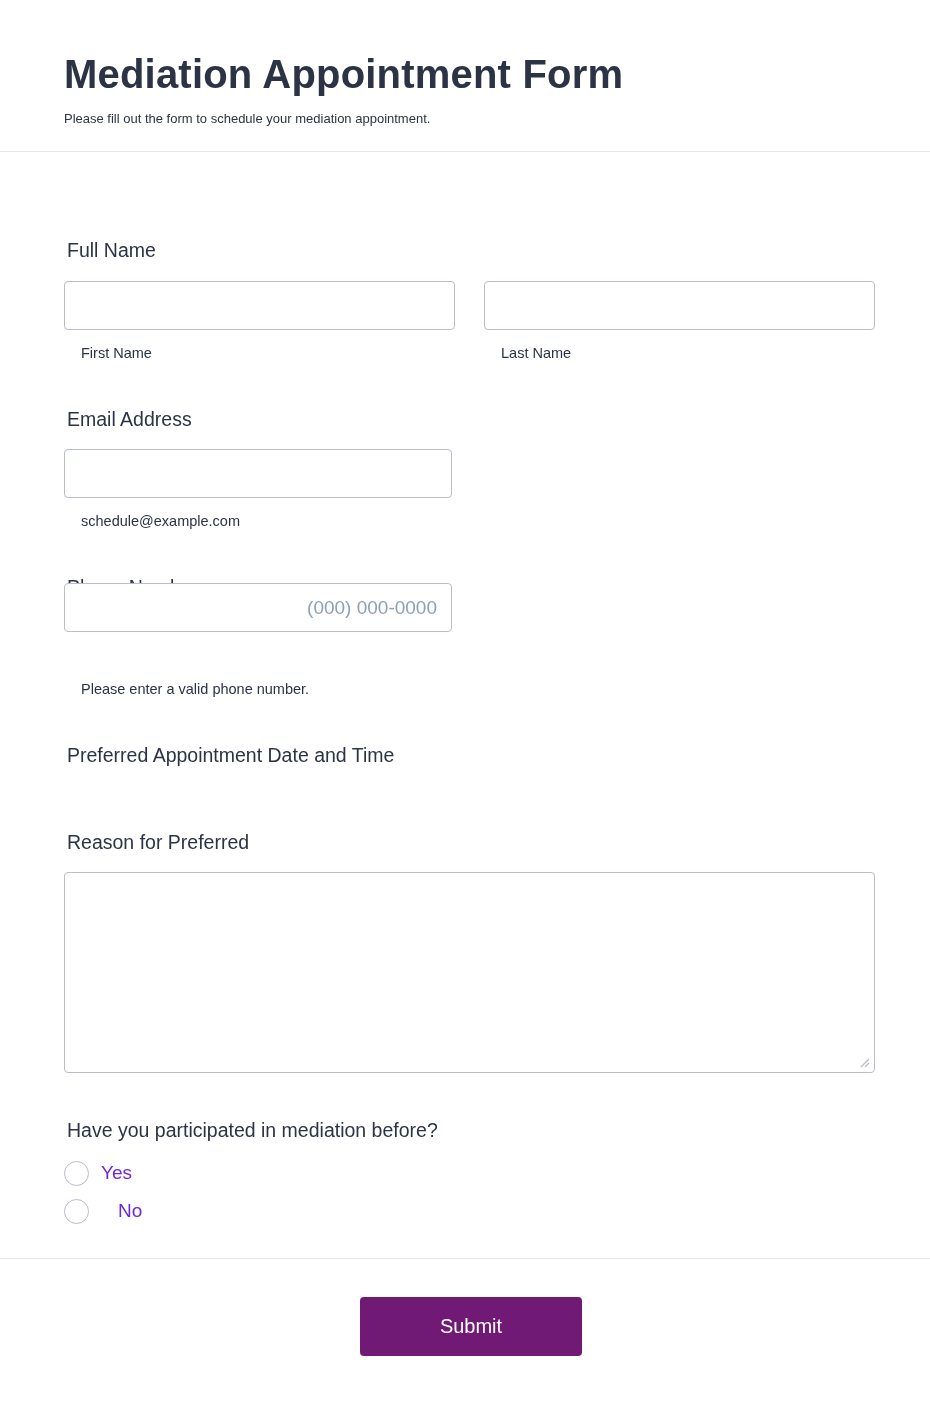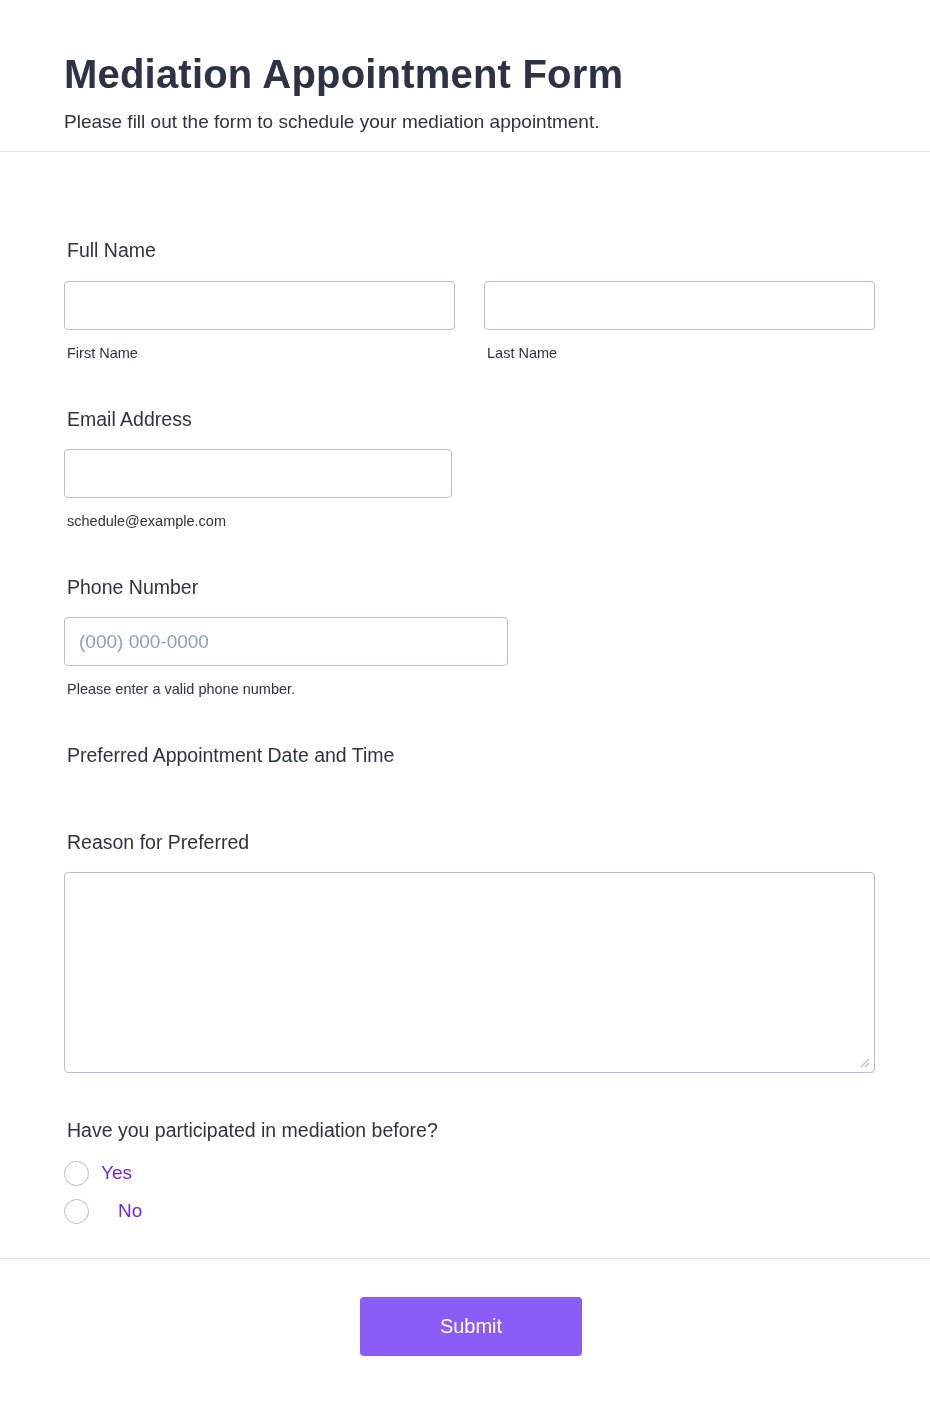--- a/index.html
+++ b/index.html
@@ -1,58 +1,58 @@
 <!DOCTYPE html>
 <html><head>
 <meta charset="utf-8">
 <style>
   * { box-sizing: border-box; margin: 0; padding: 0; }
   html, body { width: 930px; height: 1406px; background: #ffffff; overflow: hidden; }
   body { font-family: "Liberation Sans", "DejaVu Sans", sans-serif; color: #2c3345; position: relative; }
 
   .header { position: absolute; left: 0; top: 0; width: 930px; height: 152px; border-bottom: 1px solid #e3e5ec; }
   .title { position: absolute; left: 64px; top: 52px; font-size: 40px; font-weight: bold; color: #2c3345; letter-spacing: 0.2px; white-space: nowrap; }
-  .subtitle { position: absolute; left: 64px; top: 111px; font-size: 19px; color: #2c3345; white-space: nowrap; }
+  .subtitle { position: absolute; left: 64px; top: 111px; font-size: 13px; color: #2c3345; white-space: nowrap; }
 
   .label { position: absolute; left: 67px; font-size: 19.5px; color: #2c3345; white-space: nowrap; }
-  .sublabel { position: absolute; font-size: 14.5px; color: #2c3345; white-space: nowrap; }
+  .sublabel { position: absolute; font-size: 14.5px; color: #2c3345; white-space: nowrap; margin-left: 14px; }
 
   .input { position: absolute; height: 49px; border: 1px solid #b8bdc9; border-radius: 4px; background: #fff; font-family: "Liberation Sans", "DejaVu Sans", sans-serif; font-size: 19px; padding: 0 14px; color: #2c3345; outline: none; }
   .input::placeholder { color: #8ea0b8; }
 
   .textarea { position: absolute; left: 64px; top: 872px; width: 811px; height: 201px; border: 1px solid #b8bdc9; border-radius: 4px; background: #fff; resize: none; outline: none; font-family: "Liberation Sans", "DejaVu Sans", sans-serif; font-size: 16px; padding: 10px; }
   .resize-grip { position: absolute; left: 858px; top: 1056px; width: 12px; height: 12px; }
 
   .radio-row { position: absolute; left: 64px; height: 26px; display: flex; align-items: center; cursor: pointer; }
   .radio { width: 25px; height: 25px; border: 1.5px solid #b8bdc9; border-radius: 50%; background: #fff; }
   .radio-label { margin-left: 12px; font-size: 19px; color: #6d28d9; }
 
   .footer-line { position: absolute; left: 0; top: 1258px; width: 930px; height: 1px; background: #e3e5ec; }
-  .submit { position: absolute; left: 360px; top: 1297px; width: 222px; height: 59px; background: #8b5cf6; color: #ffffff; border: none; border-radius: 4px; font-family: "Liberation Sans", "DejaVu Sans", sans-serif; font-size: 20px; cursor: pointer; }
+  .submit { position: absolute; left: 360px; top: 1297px; width: 222px; height: 59px; background: #701a75; color: #ffffff; border: none; border-radius: 4px; font-family: "Liberation Sans", "DejaVu Sans", sans-serif; font-size: 20px; cursor: pointer; }
 </style>
 </head>
 <body>
 
 <div class="header">
   <h1 class="title">Mediation Appointment Form</h1>
   <p class="subtitle">Please fill out the form to schedule your mediation appointment.</p>
 </div>
 
 <div class="label" style="top:239px;">Full Name</div>
 <input class="input" type="text" style="left: 64px; top: 281px; width: 391px;" value="">
 <div class="sublabel" style="left:67px; top:345px;">First Name</div>
 <input class="input" type="text" style="left: 484px; top: 281px; width: 391px;" value="">
 <div class="sublabel" style="left:487px; top:345px;">Last Name</div>
 
 <div class="label" style="top:408px;">Email Address</div>
 <input class="input" type="email" style="left: 64px; top: 449px; width: 388px;" value="">
 <div class="sublabel" style="left:67px; top:513px;">schedule@example.com</div>
 
 <div class="label" style="top:576px;">Phone Number</div>
-<input class="input" type="tel" style="left: 64px; top: 617px; width: 444px;" placeholder="(000) 000-0000">
+<input class="input" type="tel" style="left: 64px; top: 583px; width: 388px; text-align: right;" placeholder="(000) 000-0000">
 <div class="sublabel" style="left:67px; top:681px;">Please enter a valid phone number.</div>
 
 <div class="label" style="top:744px;">Preferred Appointment Date and Time</div>
 
 <div class="label" style="top:831px;">Reason for Preferred</div>
 <textarea class="textarea" style=""></textarea>
 <svg class="resize-grip" viewBox="0 0 12 12">
   <line x1="11" y1="3" x2="3" y2="11" stroke="#b8bdc9" stroke-width="1.2"></line>
   <line x1="11" y1="7" x2="7" y2="11" stroke="#b8bdc9" stroke-width="1.2"></line>
 </svg>

